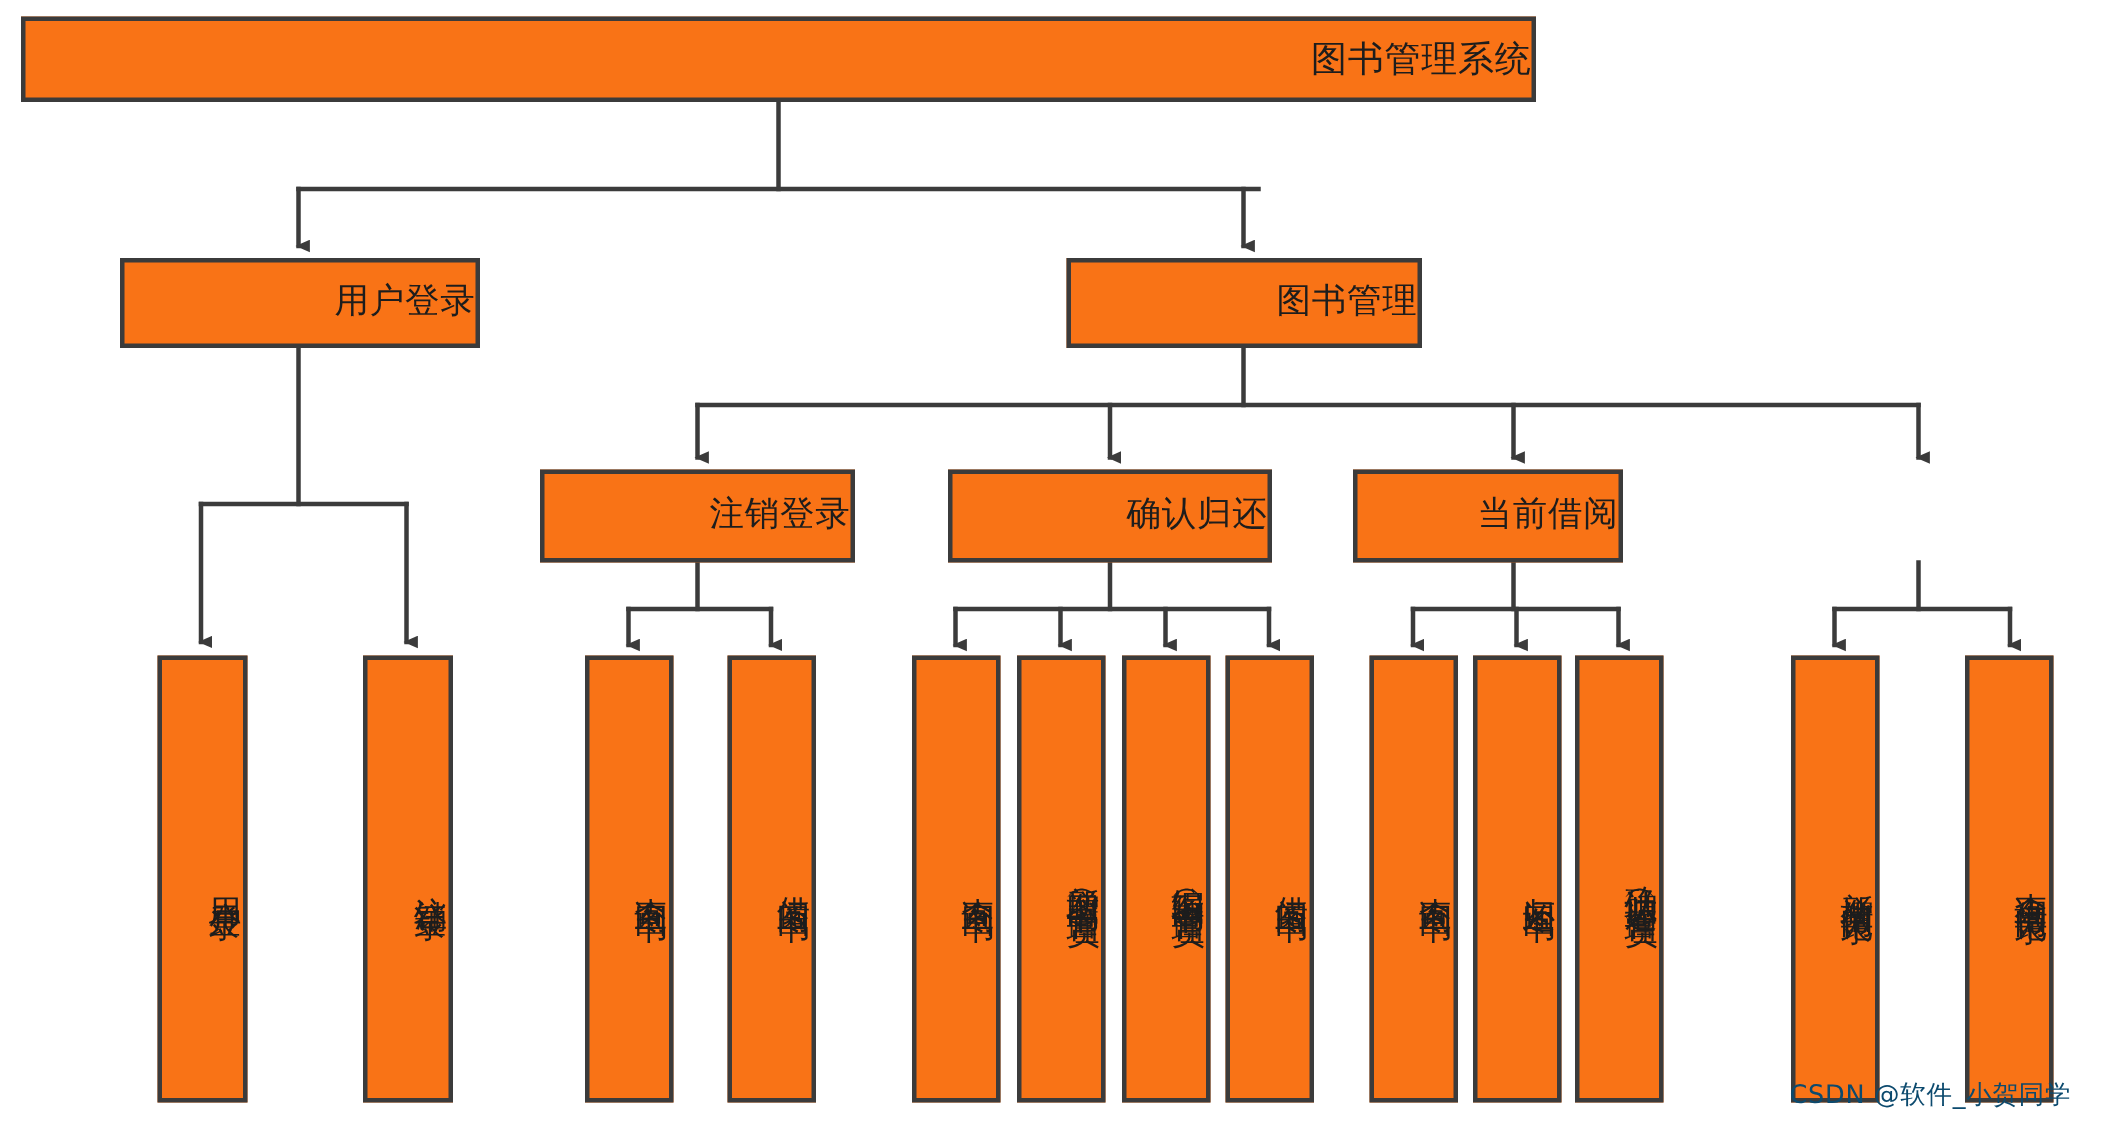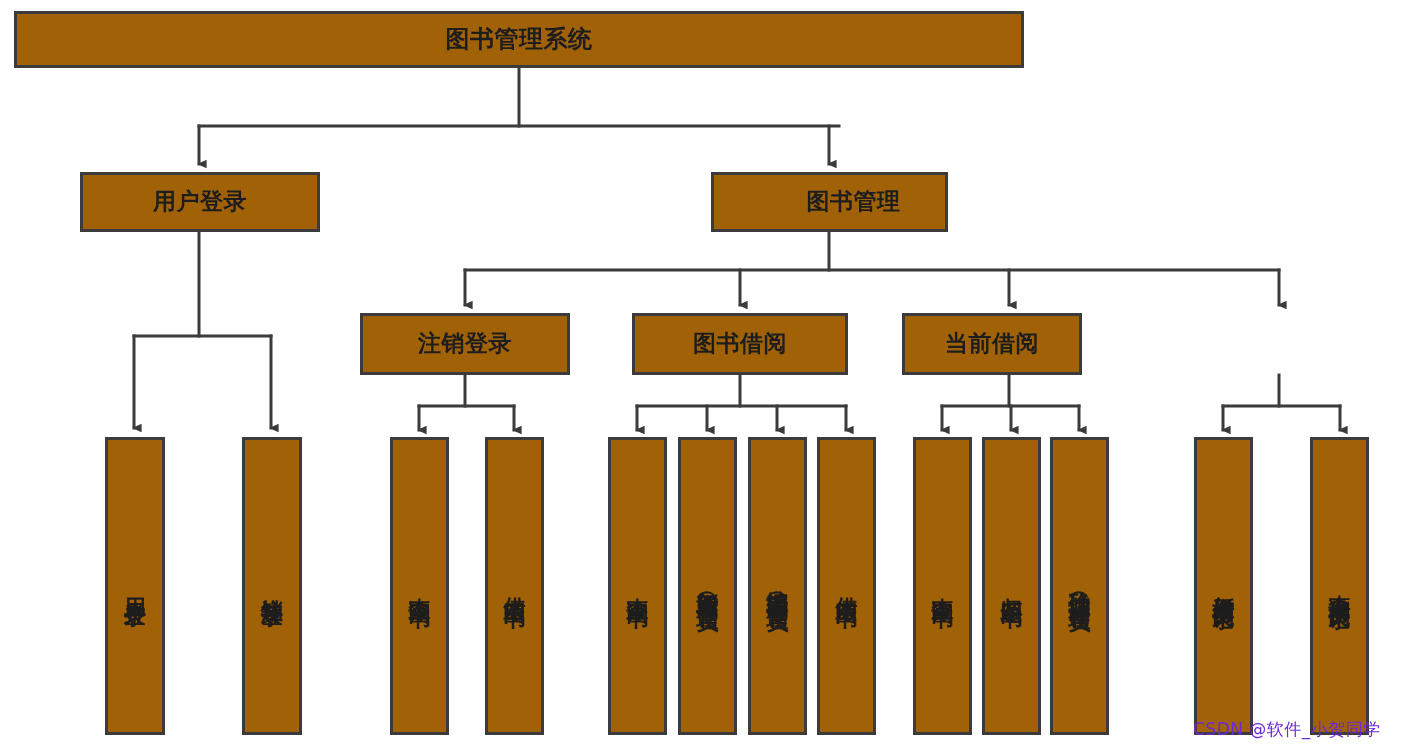--- a/index.html
+++ b/index.html
@@ -22,26 +22,25 @@
     position: absolute;
     left: 0;
     top: 0;
     width: 1405px;
     height: 747px;
   }
   .node {
     position: absolute;
     box-sizing: border-box;
     border: 3px solid #3b3b3b;
-    background: #a16207;
+    background: #f97316;
     display: flex;
     align-items: center;
-    justify-content: center;
+    justify-content: flex-end;
     z-index: 2;
-    font-weight: bold;
   }
   .node-label {
     color: #1d1d1d;
     font-size: 23px;
     line-height: 1.18;
     letter-spacing: 0.5px;
     white-space: nowrap;
     text-align: center;
   }
   .node.vertical .node-label {
@@ -49,21 +48,21 @@
     text-orientation: upright;
     white-space: nowrap;
     letter-spacing: 3px;
     font-size: 22px;
   }
   .node.root .node-label {
     font-size: 24px;
   }
   .watermark {
     position: absolute;
-    color: #6d28d9;
+    color: #0c4a6e;
     font-size: 17px;
     letter-spacing: 0.5px;
     white-space: nowrap;
     z-index: 5;
     pointer-events: none;
   }
 </style>
 </head>
 <body>
 
@@ -132,21 +131,21 @@
 
   <div class="node" style="left:711px; top:172px; width:237px; height:60px;padding-left:48px;">
     <span class="node-label">图书管理</span>
   </div>
 
   <div class="node" style="left:360px; top:313px; width:210px; height:62px;">
     <span class="node-label">注销登录</span>
   </div>
 
   <div class="node" style="left:632px; top:313px; width:216px; height:62px;">
-    <span class="node-label">图书借阅</span>
+    <span class="node-label">确认归还</span>
   </div>
 
   <div class="node" style="left:902px; top:313px; width:180px; height:62px;">
     <span class="node-label">当前借阅</span>
   </div>
 
 
   <div class="node vertical" style="left:105px; top:437px; width:60px; height:298px;">
     <span class="node-label">用户登录</span>
   </div>

